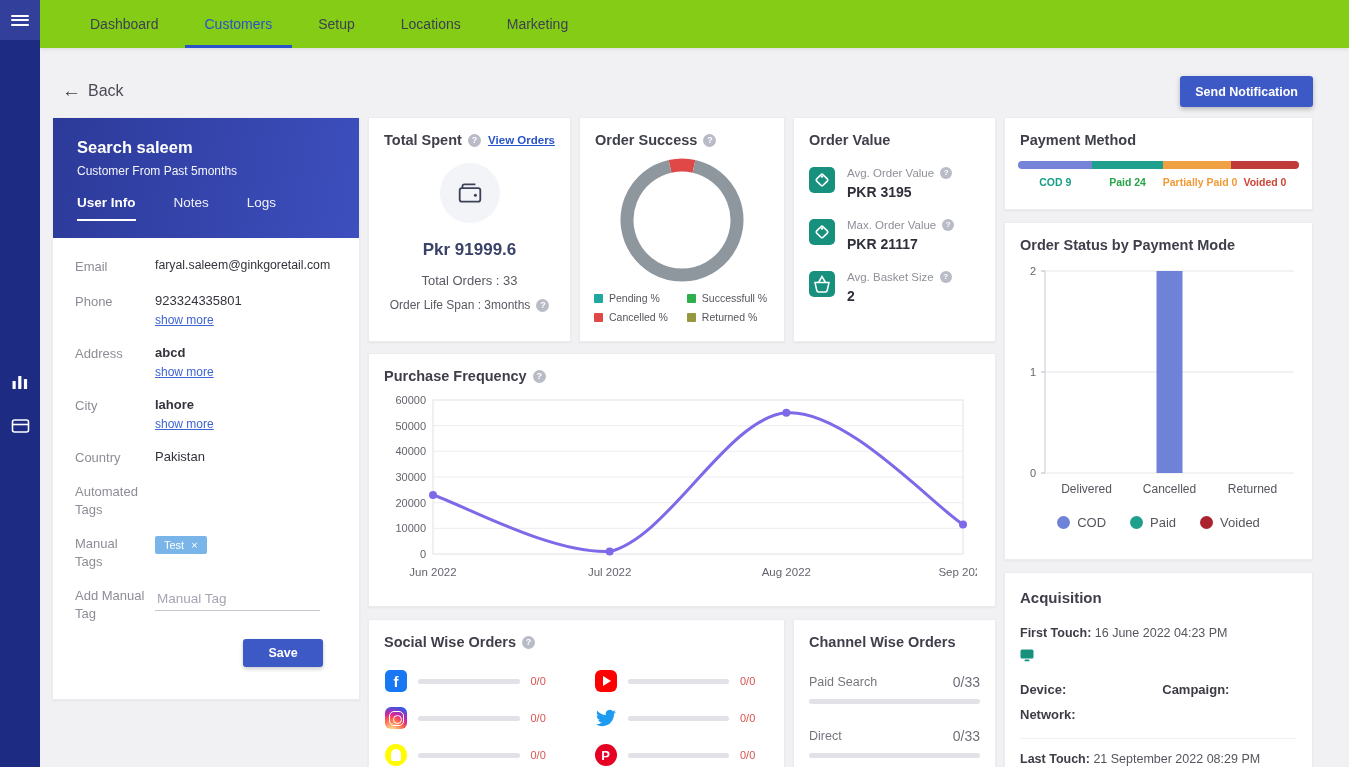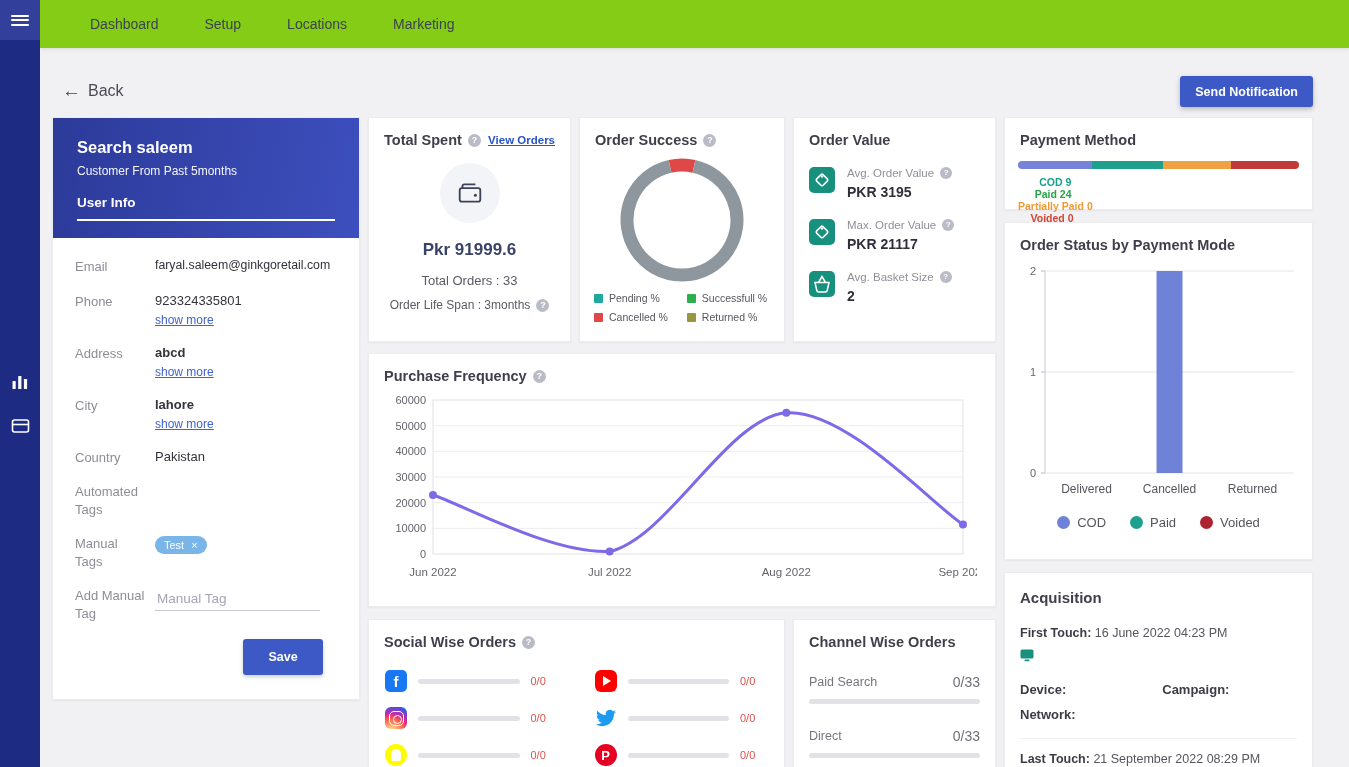--- a/index.html
+++ b/index.html
@@ -29,37 +29,37 @@
   .card-head{display:flex;align-items:center;padding:14px 15px 0;}
   .card-title{font-size:14.5px;font-weight:bold;color:#3f3f4b;}
   .qmark{display:inline-block;width:13px;height:13px;border-radius:50%;background:#b9bcc6;color:#fff;font-size:9px;line-height:13px;text-align:center;font-weight:bold;margin-left:6px;cursor:pointer;flex:0 0 auto;}
   .qmark::before{content:"?";}
 
   
   .customer-card{left:52px;top:117px;width:308px;height:583px;}
   .cc-header{background:linear-gradient(100deg,#2c3a99,#3d4fbe);color:#fff;padding:20px 24px 0;height:120px;}
   .cc-name{font-size:16.5px;font-weight:bold;}
   .cc-sub{font-size:12px;margin-top:7px;color:rgba(255,255,255,.95);}
-  .cc-tabs{display:flex;gap:38px;margin-top:17px;flex-direction:column;}
+  .cc-tabs{display:flex;gap:38px;margin-top:17px;}
   .cc-tab{font-size:13.5px;padding-bottom:9px;border-bottom:2.5px solid transparent;cursor:pointer;color:rgba(255,255,255,.92);}
   .cc-tab.active{font-weight:bold;border-bottom-color:#fff;color:#fff;}
   .cc-body{padding:20px 10px 0;}
   .cc-row{display:flex;margin-bottom:17px;}
   .cc-label{width:84px;padding-left:12px;color:#8d8d97;font-size:13px;line-height:1.35;flex:0 0 auto;}
   .cc-val-wrap{flex:1;padding-left:8px;}
   .cc-value{font-size:13px;color:#33333d;}
   .cc-value.sm{font-size:12.3px;}
   .cc-value.b{font-weight:bold;}
   .show-more{display:inline-block;margin-top:5px;font-size:12px;color:#3f63cf;text-decoration:underline;cursor:pointer;}
-  .tag-chip{display:inline-flex;align-items:center;gap:7px;background:#79b5e9;color:#fff;font-size:11px;padding:3px 9px;border-radius:9px;cursor:pointer;}
+  .tag-chip{display:inline-flex;align-items:center;gap:7px;background:#79b5e9;color:#fff;font-size:11px;padding:3px 9px;border-radius:2px;cursor:pointer;}
   .tag-x{cursor:pointer;font-size:11px;}
   .tag-input{width:165px;border:none;border-bottom:1px solid #c9c9d4;font-size:13.5px;padding:4px 2px;color:#33333d;background:transparent;font-family:inherit;outline:none;}
   .tag-input::placeholder{color:#a5a5b5;}
   .cc-save-row{display:flex;justify-content:flex-end;padding-right:26px;margin-top:6px;}
-  .save-btn{width:80px;height:36px;background:#3d59c6;color:#fff;border:none;border-radius:3px;font-size:12.5px;font-weight:bold;font-family:inherit;cursor:pointer;box-shadow:0 2px 4px rgba(0,0,0,.2);}
+  .save-btn{width:80px;height:28px;background:#3d59c6;color:#fff;border:none;border-radius:3px;font-size:12.5px;font-weight:bold;font-family:inherit;cursor:pointer;box-shadow:0 2px 4px rgba(0,0,0,.2);}
 
   
   .ts-card{left:368px;top:117px;width:203px;height:225px;}
   .view-orders{margin-left:auto;font-size:11.5px;font-weight:bold;color:#2953c8;text-decoration:underline;cursor:pointer;}
   .ts-center{display:flex;flex-direction:column;align-items:center;}
   .wallet-circle{width:60px;height:60px;border-radius:50%;background:#f3f4f8;display:flex;align-items:center;justify-content:center;margin-top:15px;}
   .ts-amount{margin-top:17px;font-size:17px;font-weight:bold;color:#3a4268;}
   .ts-orders{margin-top:13px;font-size:13px;color:#5a5a64;}
   .ts-span{margin-top:10px;font-size:12px;color:#5a5a64;display:flex;align-items:center;}
 
@@ -76,21 +76,21 @@
   .ov-icon{width:26px;height:26px;flex:0 0 auto;}
   .ov-txt{margin-left:12px;}
   .ov-label{font-size:11.5px;color:#8f8f99;display:flex;align-items:center;}
   .ov-label .qmark{width:12px;height:12px;line-height:12px;font-size:8px;}
   .ov-value{margin-top:5px;font-size:14px;font-weight:bold;color:#2f2f3a;}
 
   
   .pm-card{left:1004px;top:117px;width:309px;height:93px;}
   .pm-bar{display:flex;height:8px;border-radius:4px;overflow:hidden;margin:13px 13px 0;}
   .pm-seg{height:100%;}
-  .pm-labels{display:flex;margin:7px 13px 0;flex-direction:column;}
+  .pm-labels{display:flex;margin:7px 13px 0;}
   .pm-lab{text-align:center;font-size:10.5px;font-weight:bold;white-space:nowrap;overflow:visible;}
 
   
   .ost-card{left:1004px;top:222px;width:309px;height:338px;}
   .ost-legend{display:flex;justify-content:center;gap:24px;margin-top:8px;}
   .ost-lg{display:flex;align-items:center;gap:7px;font-size:13px;color:#55555e;}
   .lg-dot{width:13px;height:13px;border-radius:50%;flex:0 0 auto;}
 
   
   .pf-card{left:368px;top:353px;width:628px;height:254px;}
@@ -161,20 +161,21 @@
         <svg width="19" height="16" viewBox="0 0 19 16">
             <rect x="1.5" y="2" width="16" height="12" rx="2" fill="none" stroke="#fff" stroke-width="1.6"></rect>
             <line x1="1.5" y1="6.5" x2="17.5" y2="6.5" stroke="#fff" stroke-width="1.6"></line>
           </svg>
       </div>
     </div>
   </aside>
 
   <header class="topbar">
     <div class="nav-item">Dashboard</div>
+    <div class="nav-item active">Customers</div>
     <div class="nav-item">Setup</div>
     <div class="nav-item">Locations</div>
     <div class="nav-item">Marketing</div>
   </header>
 
   <div class="back">
     <span class="back-arrow"></span>
     <span>Back</span>
   </div>
   <button class="send-btn">Send Notification</button>

